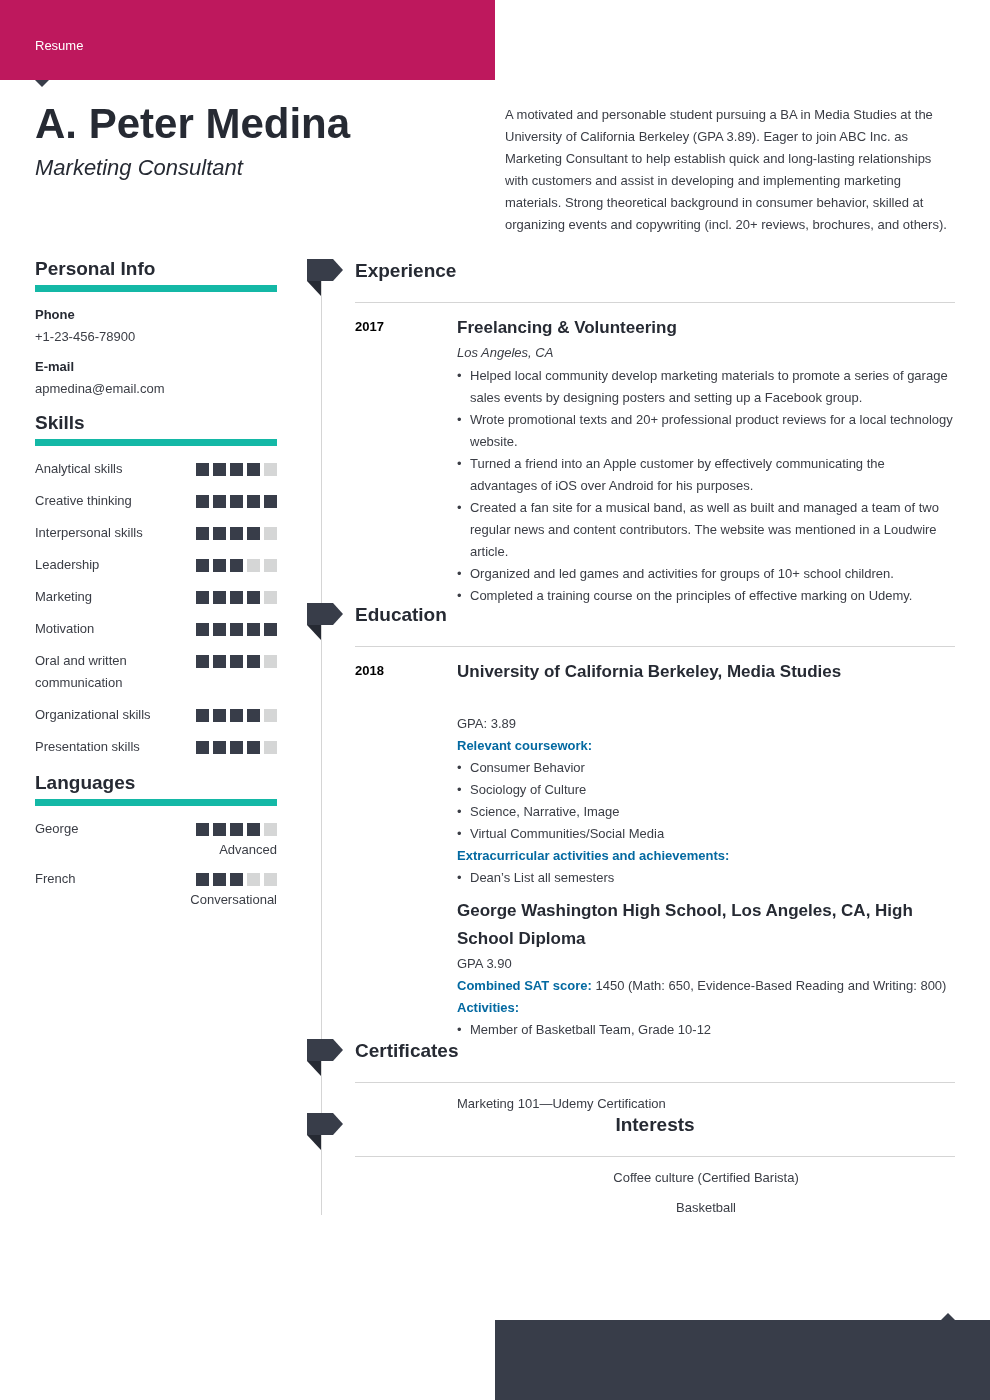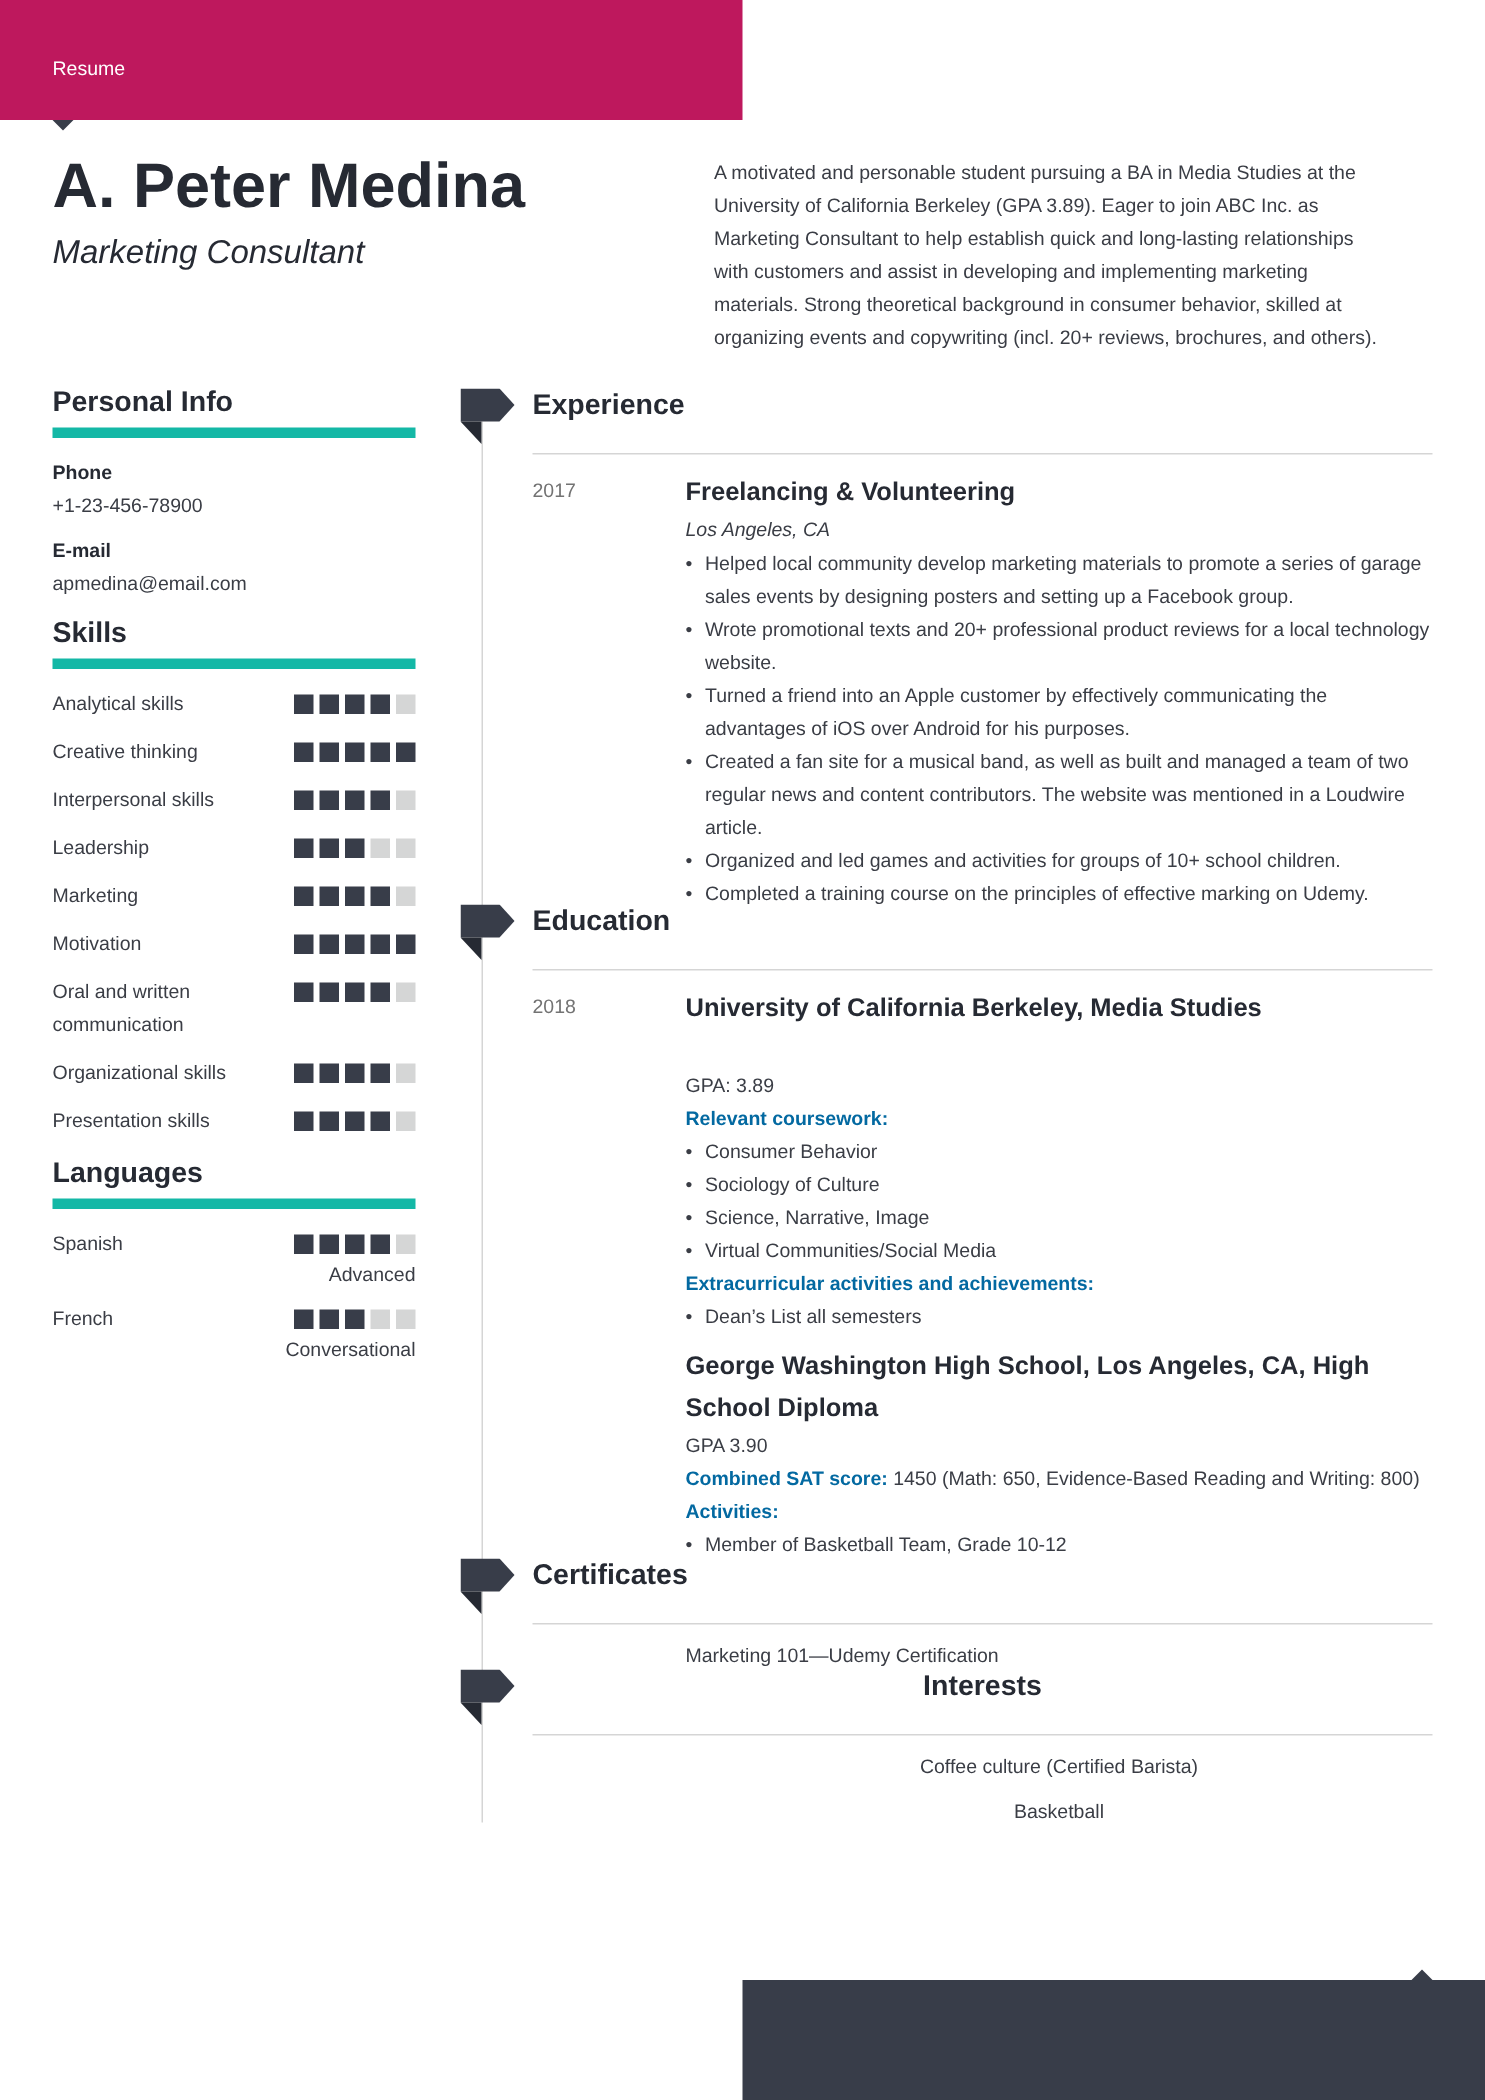--- a/index.html
+++ b/index.html
@@ -10,21 +10,21 @@
     .top-bar .label { position: absolute; left: 35px; top: 38px; font-size: 13px; color: #ffffff; }
     .top-bar .notch { position: absolute; left: 35px; top: 80px; width: 0; height: 0;
       border-left: 7px solid transparent; border-right: 7px solid transparent; border-top: 7px solid #383d49; }
 
     .bottom-bar { position: absolute; left: 495px; top: 1320px; width: 495px; height: 80px; background: #383d49; }
     .bottom-bar .notch { position: absolute; left: 446px; top: -7px; width: 0; height: 0;
       border-left: 7px solid transparent; border-right: 7px solid transparent; border-bottom: 7px solid #383d49; }
 
     .name { position: absolute; left: 35px; top: 100px; font-size: 42px; font-weight: bold; color: #262a33; letter-spacing: 0px; }
     .title { position: absolute; left: 35px; top: 155px; font-size: 22px; font-style: italic; color: #262a33; }
-    .summary { position: absolute; left: 476px; top: 104px; width: 450px; font-size: 13px; line-height: 22px; color: #3a3d45; }
+    .summary { position: absolute; left: 505px; top: 104px; width: 450px; font-size: 13px; line-height: 22px; color: #3a3d45; }
 
     
     .left { position: absolute; left: 35px; top: 258px; width: 242px; }
     .left h2 { font-size: 19px; font-weight: bold; color: #262a33; padding-bottom: 5px; border-bottom: 7px solid #14b8a6; margin-bottom: 12px; }
     .info-label { font-size: 13px; font-weight: bold; color: #262a33; line-height: 22px; }
     .info-value { font-size: 13px; color: #3a3d45; line-height: 22px; margin-bottom: 8px; }
     .info-value.last { margin-bottom: 12px; }
     .skill-row { display: flex; justify-content: space-between; align-items: flex-start; font-size: 13px; line-height: 22px; margin-bottom: 10px; }
     .skill-name { width: 150px; }
     .dots { display: flex; gap: 4px; padding-top: 5px; }
@@ -34,21 +34,21 @@
     .lang-level { text-align: right; font-size: 13px; line-height: 20px; }
     .skills-section { margin-bottom: 12px; }
     .skills-section .skill-row:last-child { margin-bottom: 14px; }
 
     
     .timeline-line { position: absolute; left: 321px; top: 281px; width: 1px; height: 934px; background: #d5d5d5; }
     .section { position: absolute; left: 307px; width: 648px; }
     .flag { position: absolute; left: 0; top: 0; width: 37px; height: 38px; }
     .sec-head { margin-left: 48px; font-size: 19px; font-weight: bold; color: #262a33; padding-top: 1px; padding-bottom: 20px; border-bottom: 1px solid #d5d5d5; }
     .entry { display: flex; margin-left: 48px; margin-top: 12px; }
-    .year { width: 102px; font-size: 13px; font-weight: normal; color: #737373; padding-top: 4px; }
+    .year { width: 102px; font-size: 13px; font-weight: bold; color: #000000; padding-top: 4px; }
     .entry-body { width: 498px; font-size: 13px; line-height: 22px; color: #3a3d45; }
     .entry-title { font-size: 17px; font-weight: bold; color: #262a33; line-height: 26px; margin-bottom: 0; }
     .entry-title.tall { line-height: 28px; }
     .entry-sub { font-style: italic; line-height: 24px; }
     ul.bullets { list-style: none; }
     ul.bullets li { position: relative; padding-left: 13px; }
     ul.bullets li::before { content: "\2022"; position: absolute; left: 0; top: 0; }
     .bold { font-weight: bold; color: #0369a1; }
     .plain-item { margin-left: 150px; font-size: 13px; line-height: 22px; }
   </style>
@@ -170,21 +170,21 @@
           </div>
         </div>
       </div>
   </section>
 
   <section>
     <h2>Languages</h2>
     <div id="languages-list">
         <div class="lang-block">
           <div class="skill-row" style="margin-bottom: 0px;">
-            <span class="skill-name">Spanish</span>
+            <span class="skill-name">George</span>
             <div class="dots">
               <span class="dot on"></span>
               <span class="dot on"></span>
               <span class="dot on"></span>
               <span class="dot on"></span>
               <span class="dot"></span>
             </div>
           </div>
           <div class="lang-level">Advanced</div>
         </div>

